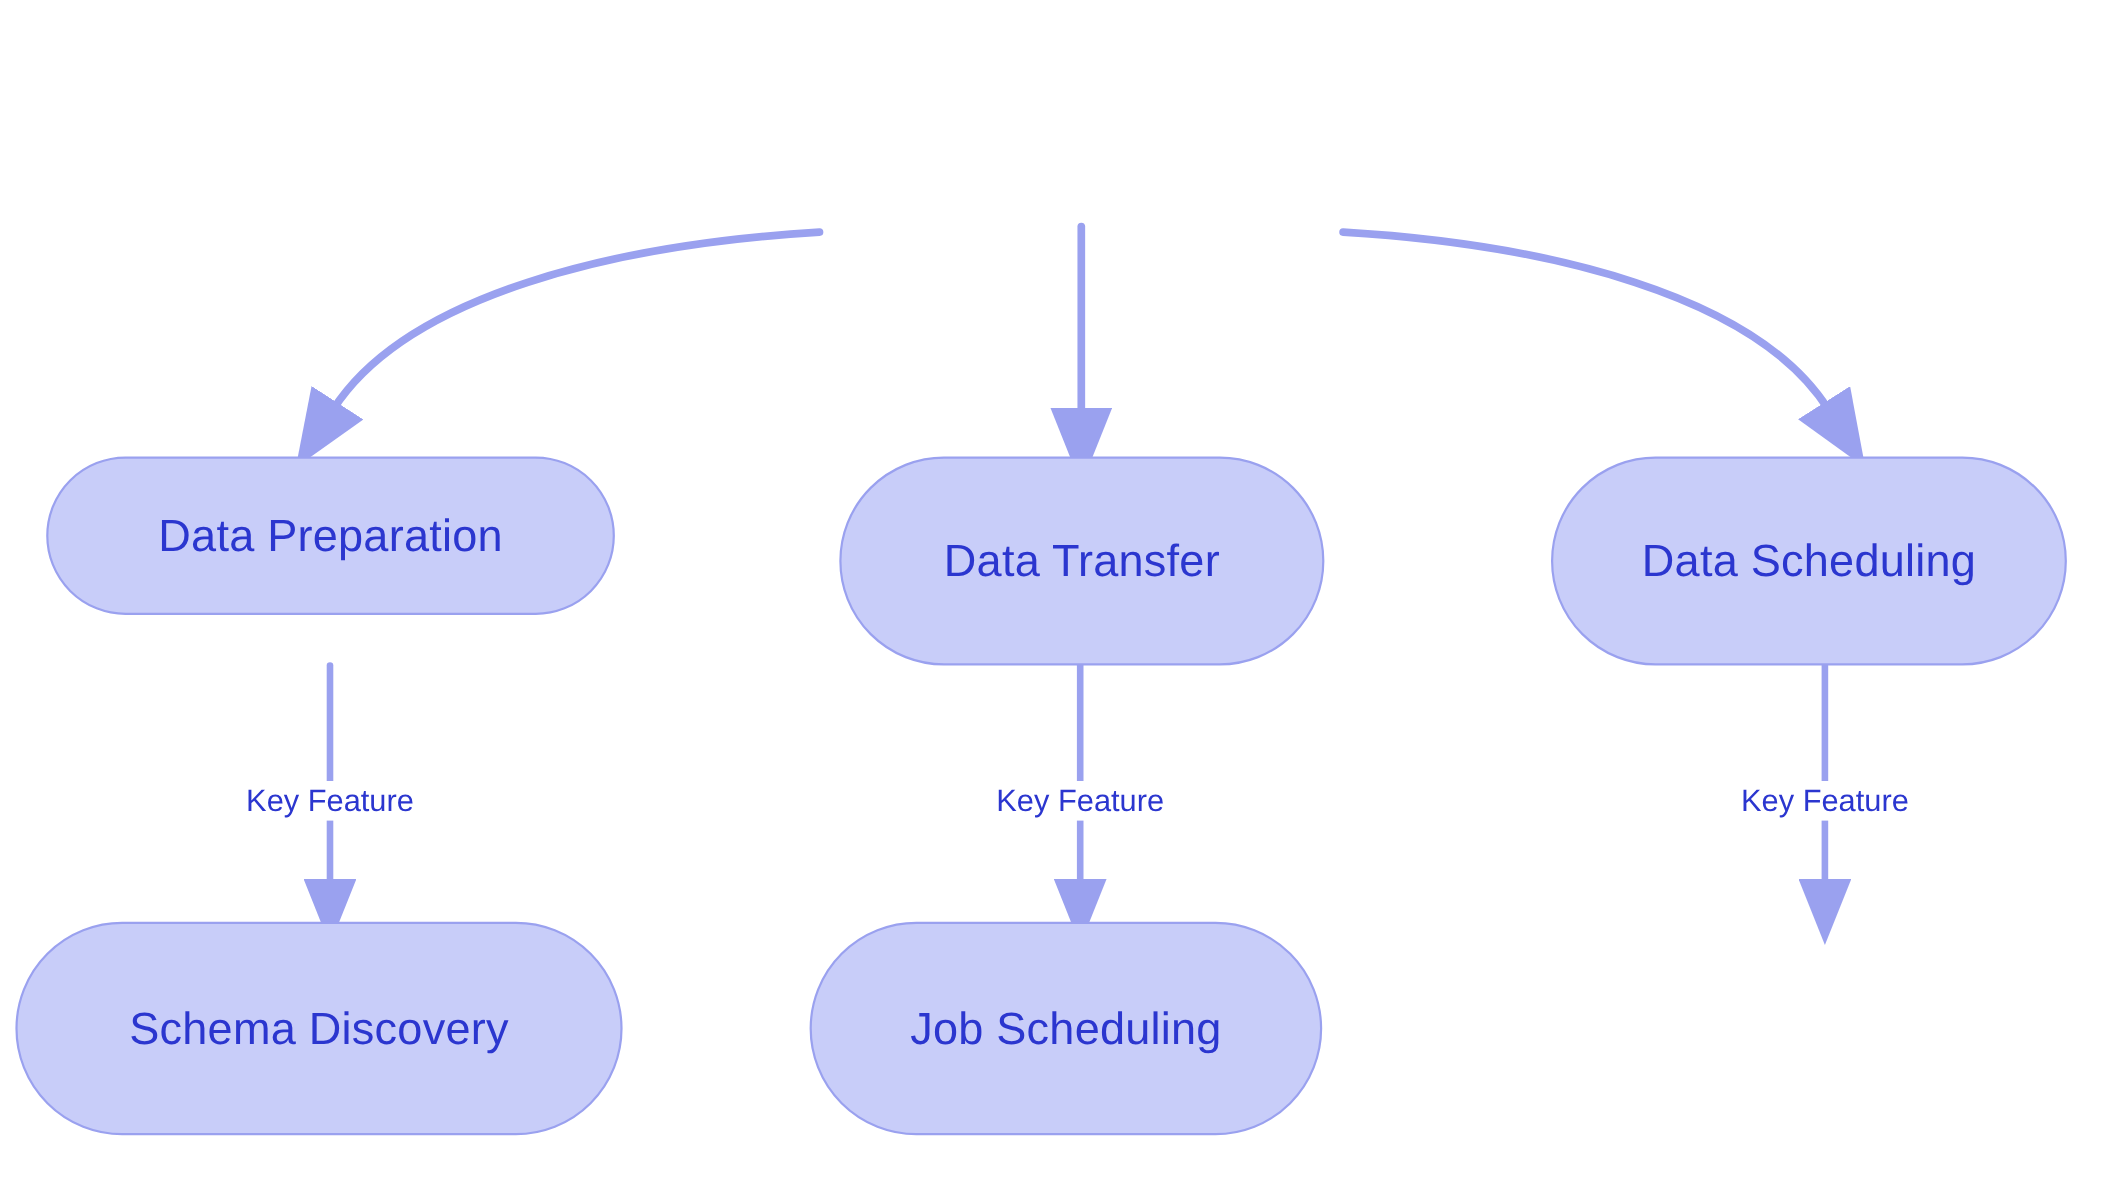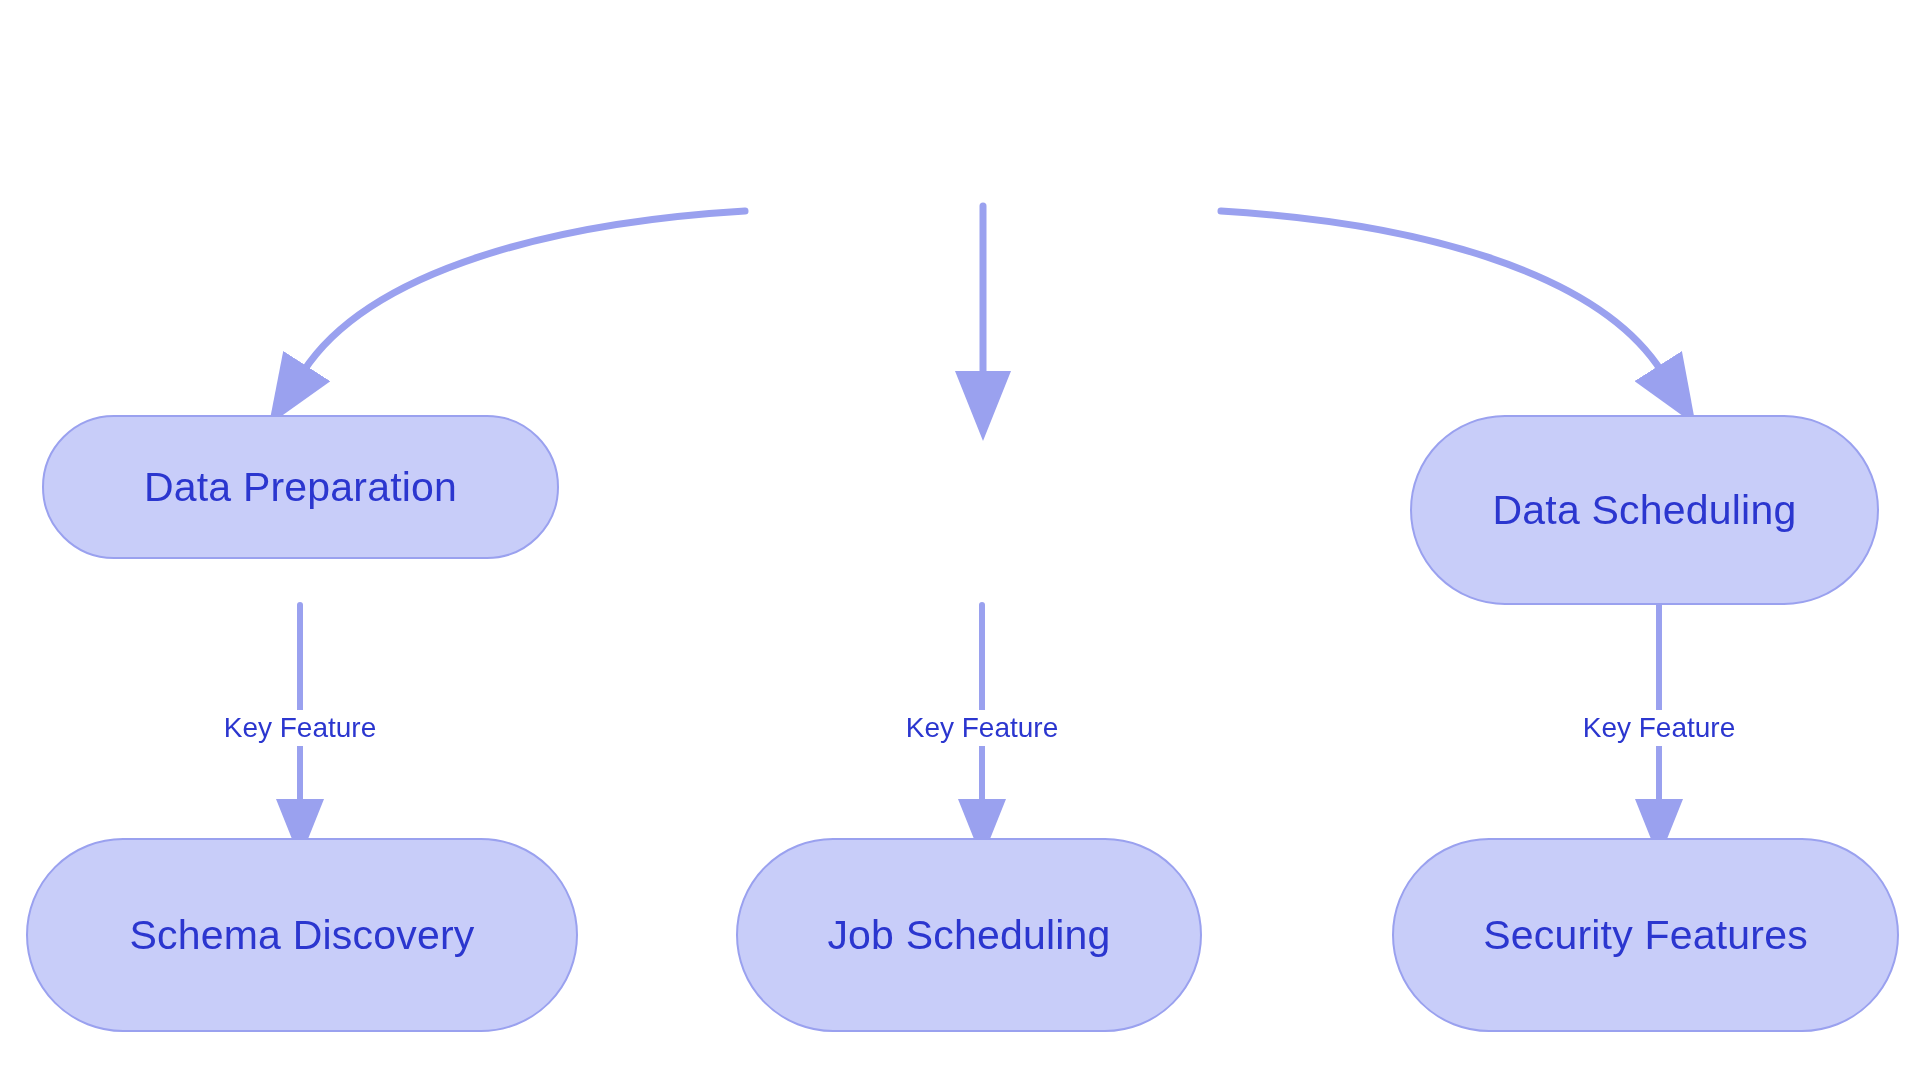--- a/index.html
+++ b/index.html
@@ -82,22 +82,22 @@
     <path d="M 1659,605 L 1659,805" fill="none" stroke="#9aa1ef" stroke-width="6" stroke-linecap="round" marker-end="url(#arrowhead)"></path>
   </svg>
 
   <div class="edge-label" style="left:300px; top:728px;">Key Feature</div>
   <div class="edge-label" style="left:982px; top:728px;">Key Feature</div>
   <div class="edge-label" style="left:1659px; top:728px;">Key Feature</div>
 
 
   <div class="node" style="left:42px; top:415px; width:517px; height:144px;">Data Preparation</div>
 
+  <div class="node" style="left:763px; top:415px; width:441px; height:190px;">Data Transfer</div>
 
   <div class="node" style="left:1410px; top:415px; width:469px; height:190px;">Data Scheduling</div>
 
-  <div class="node" style="left:26px; top:838px; width:552px; height:194px;">Schema Discovery</div>
+  <div class="node" style="left:14px; top:838px; width:552px; height:194px;">Schema Discovery</div>
 
   <div class="node" style="left:736px; top:838px; width:466px; height:194px;">Job Scheduling</div>
 
-  <div class="node" style="left:1392px; top:838px; width:507px; height:194px;">Security Features</div>
 
 </div>
 
 </body></html>

